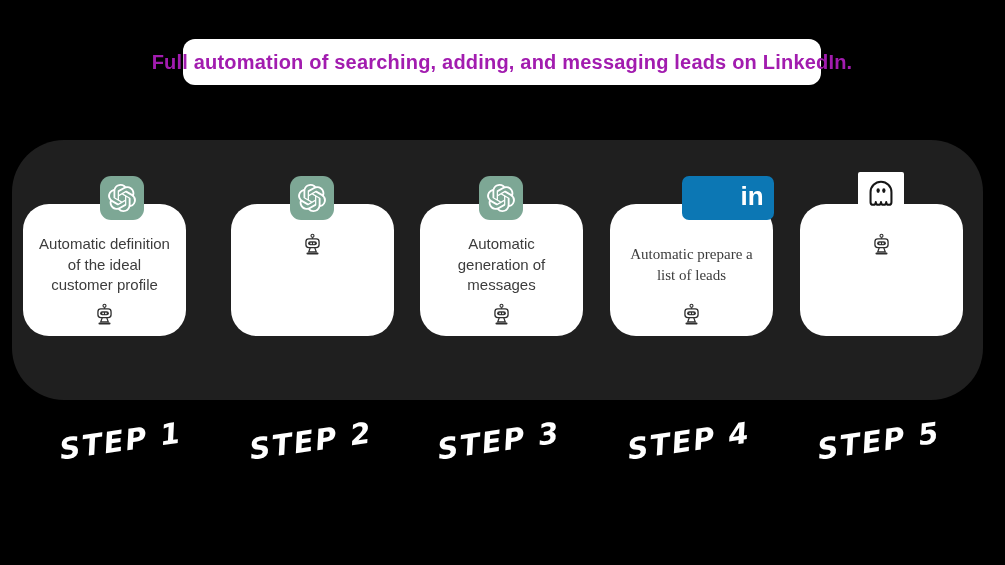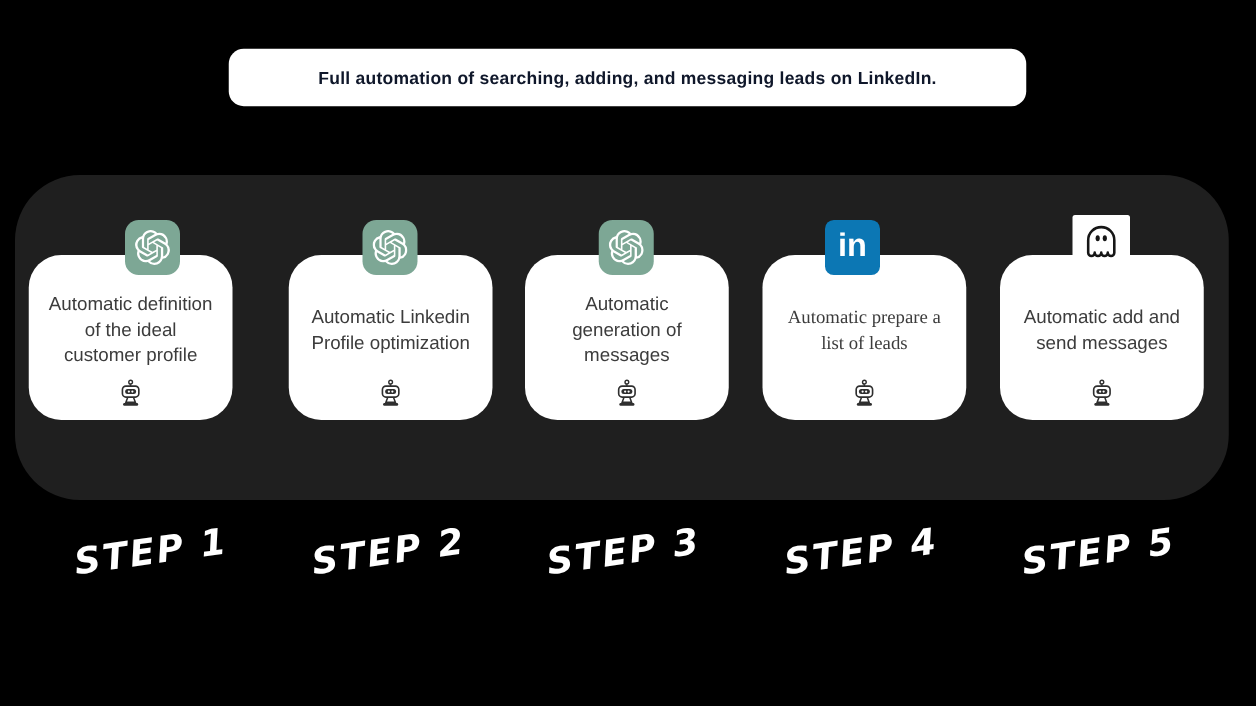--- a/index.html
+++ b/index.html
@@ -7,21 +7,21 @@
     position:relative; width:1005px; height:565px; background:#000000;
     overflow:hidden; font-family:"Liberation Sans",sans-serif;
   }
   
   .title-banner {
     position:absolute; left:183px; top:39px; width:638px; height:46px;
     background:#ffffff; border-radius:12px;
     display:flex; align-items:center; justify-content:center;
   }
   .title-banner .title-text {
-    font-size:14px; font-weight:800; color:#0f172a; letter-spacing:0.2px;
+    font-size:20px; font-weight:800; color:#a21caf; letter-spacing:0.2px;
     white-space:nowrap;
   }
   
   .panel {
     position:absolute; left:12px; top:140px; width:971px; height:260px;
     background:#1f1f1f; border-radius:52px;
   }
   
   .card {
     position:absolute; top:204px; width:163px; height:132px;
@@ -36,21 +36,21 @@
     text-align:center; white-space:pre-line;
     font-size:15px; line-height:1.38; color:#3c3c3c;
   }
   .robot-wrap { height:26px; display:flex; align-items:flex-end; }
   
   .icon {
     position:absolute; top:176px; width:44px; height:44px;
     display:flex; align-items:center; justify-content:center; z-index:3;
   }
   .icon-1 { left:100px; } .icon-2 { left:290px; } .icon-3 { left:479px; }
-  .icon-4 { left:660px; } .icon-5 { left:858px; }
+  .icon-4 { left:682px;padding-left:48px; } .icon-5 { left:858px; }
   .icon.openai   { background:#7da795; border-radius:11px; }
   .icon.linkedin { background:#0c77b4; border-radius:7px; }
   .icon.ghost    { background:#ffffff; border-radius:2px; width:46px; height:46px; top:172px; }
   .linkedin-text {
     color:#ffffff; font-weight:800; font-size:26px; line-height:1;
     margin-top:-4px; font-family:"Liberation Sans",sans-serif;
   }
   
   .step-label {
     position:absolute; top:424px; width:170px; text-align:center;
@@ -99,22 +99,20 @@
     <div class="card-text">Automatic definition
 of the ideal
 customer profile</div>
     <div class="robot-wrap">
       <svg width="21" height="23" viewBox="0 0 24 26">
           <use href="#robot-mark"></use>
         </svg>
     </div>
   </div>
   <div class="card card-2">
-    <div class="card-text">Automatic Linkedin
-Profile optimization</div>
     <div class="robot-wrap">
       <svg width="21" height="23" viewBox="0 0 24 26">
           <use href="#robot-mark"></use>
         </svg>
     </div>
   </div>
   <div class="card card-3">
     <div class="card-text">Automatic
 generation of
 messages</div>
@@ -127,22 +125,20 @@
   <div class="card card-4">
     <div class="card-text">Automatic prepare a
 list of leads</div>
     <div class="robot-wrap">
       <svg width="21" height="23" viewBox="0 0 24 26">
           <use href="#robot-mark"></use>
         </svg>
     </div>
   </div>
   <div class="card card-5">
-    <div class="card-text">Automatic add and
-send messages</div>
     <div class="robot-wrap">
       <svg width="21" height="23" viewBox="0 0 24 26">
           <use href="#robot-mark"></use>
         </svg>
     </div>
   </div>
 
   <div class="icon openai icon-1">
     <svg width="28" height="28" viewBox="0 0 24 24">
         <use href="#openai-mark"></use>

